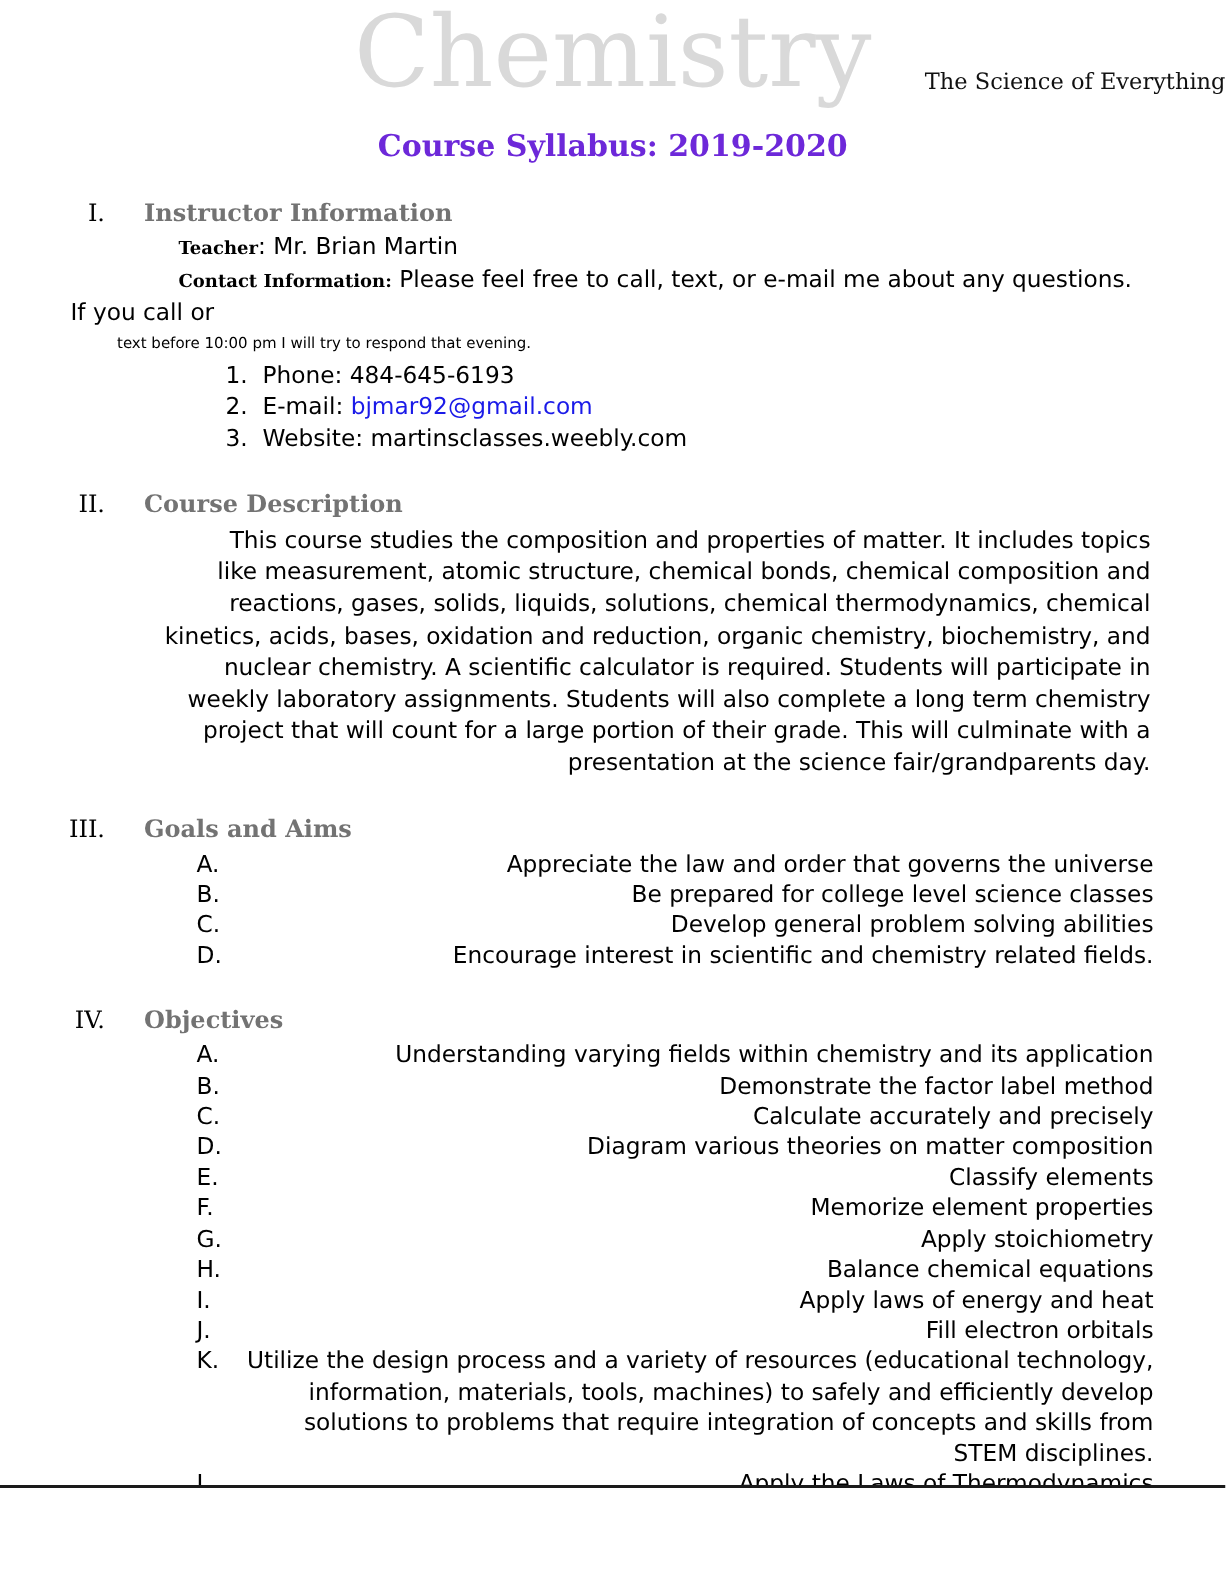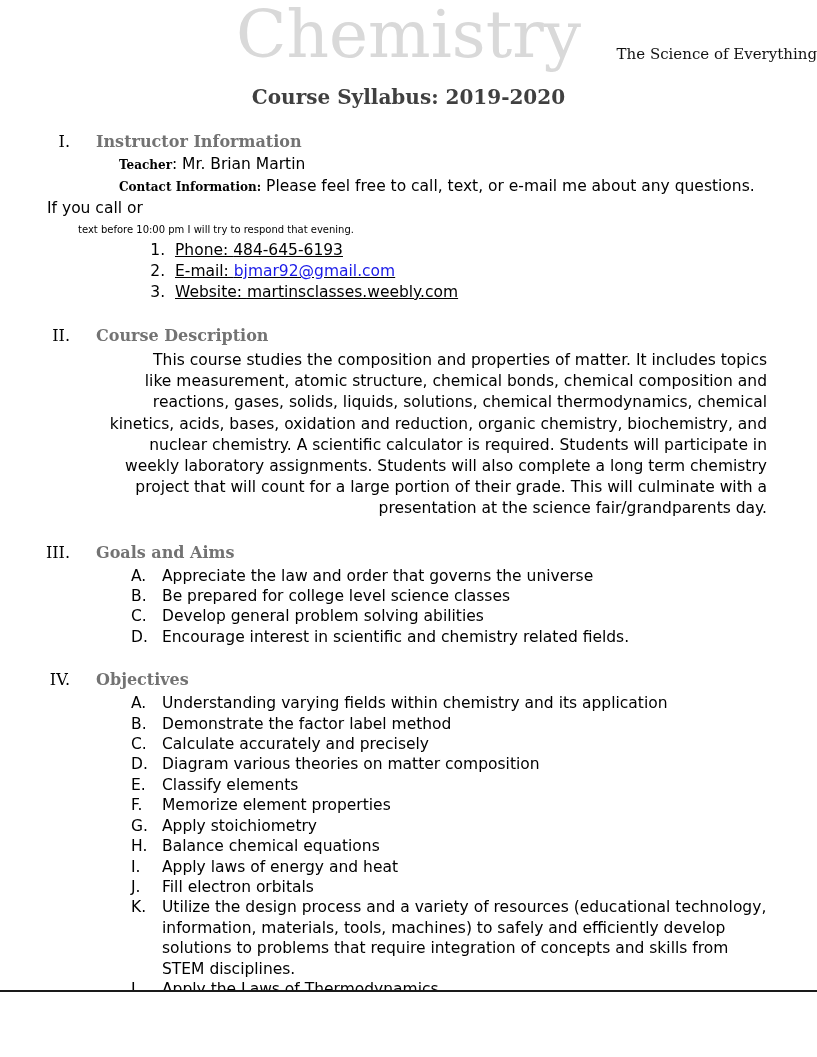--- a/index.html
+++ b/index.html
@@ -52,21 +52,21 @@
   }
 
   .doc-title {
     text-align: center;
     font-family: "DejaVu Serif", serif;
     font-weight: bold;
     font-size: 20px;
     line-height: 24px;
     margin-top: 7px;
     margin-bottom: 0;
-    color: #404040;
+    color: #6d28d9;
   }
 
   
   .section {
     margin-top: 23px;
     position: relative;
   }
   .section-head {
     position: relative;
     height: 22px;
@@ -116,21 +116,20 @@
     font-size: 10px;
     line-height: 21px;
   }
 
   
   ol.num-list {
     margin: 0;
     padding: 0 0 0 170px;
     list-style-type: decimal;
     list-style-position: outside;
-    text-decoration: underline;
   }
   ol.num-list li {
     font-size: 15.5px;
     line-height: 21px;
     padding-left: 5px;
   }
   a.maillink {
     color: #1a1ae8;
     text-decoration: none;
   }
@@ -151,20 +150,21 @@
     padding: 0 48px 0 131px;
     list-style: none;
     counter-reset: alpha;
   }
   ol.alpha-list > li {
     counter-increment: alpha;
     position: relative;
     padding-left: 31px;
     font-size: 15.5px;
     line-height: 20.4px;
+    text-align: right;
   }
   ol.alpha-list > li::before {
     content: counter(alpha, upper-alpha) ".";
     position: absolute;
     left: 0;
     width: 22px;
     text-align: left;
     font-size: 15.5px;
   }
 </style>

